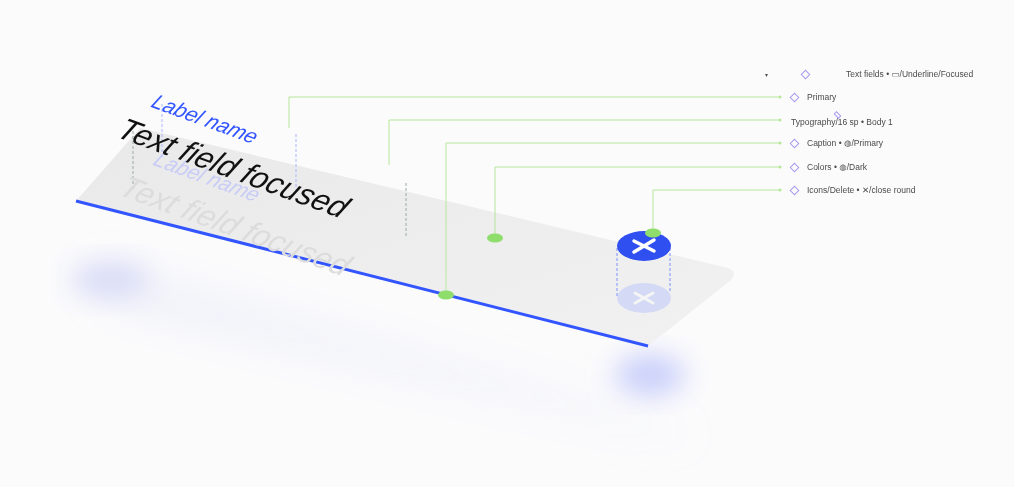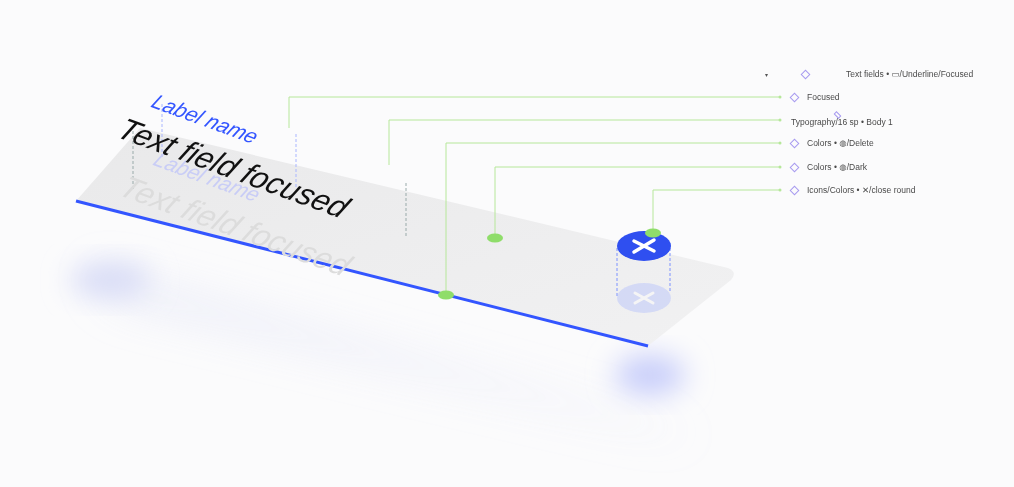--- a/index.html
+++ b/index.html
@@ -89,32 +89,32 @@
   <div class="text-main">Text field focused</div>
 
   <div class="layers">
     <div class="layer-item" style="left:765px;top:67px;gap:28px;">
       <span class="caret">▾</span>
       <span class="diamond"></span>
       <span>Text fields • ▭/Underline/Focused</span>
     </div>
     <div class="layer-item" style="left:791px;top:90px;">
       <span class="diamond"></span>
-      <span>Focused</span>
+      <span>Primary</span>
     </div>
     <div class="layer-item" style="left:791px;top:113px;flex-direction:column;">
       <span class="diamond"></span>
       <span>Typography/16 sp • Body 1</span>
     </div>
     <div class="layer-item" style="left:791px;top:136px;">
       <span class="diamond"></span>
-      <span>Colors • ◍/Delete</span>
+      <span>Caption • ◍/Primary</span>
     </div>
     <div class="layer-item" style="left:791px;top:160px;">
       <span class="diamond"></span>
       <span>Colors • ◍/Dark</span>
     </div>
     <div class="layer-item" style="left:791px;top:183px;">
       <span class="diamond"></span>
-      <span>Icons/Colors • ✕/close round</span>
+      <span>Icons/Delete • ✕/close round</span>
     </div>
   </div>
 </div>
 
 </body></html>

